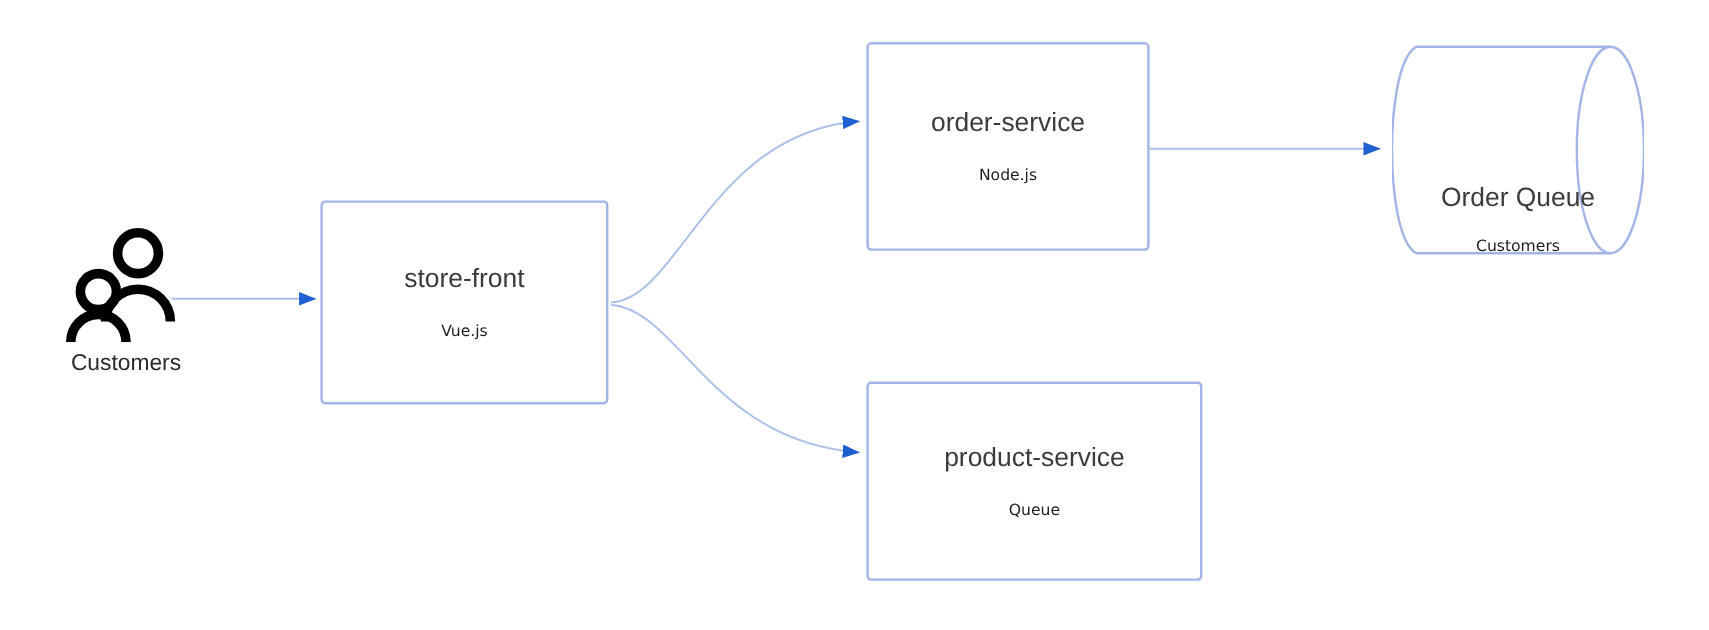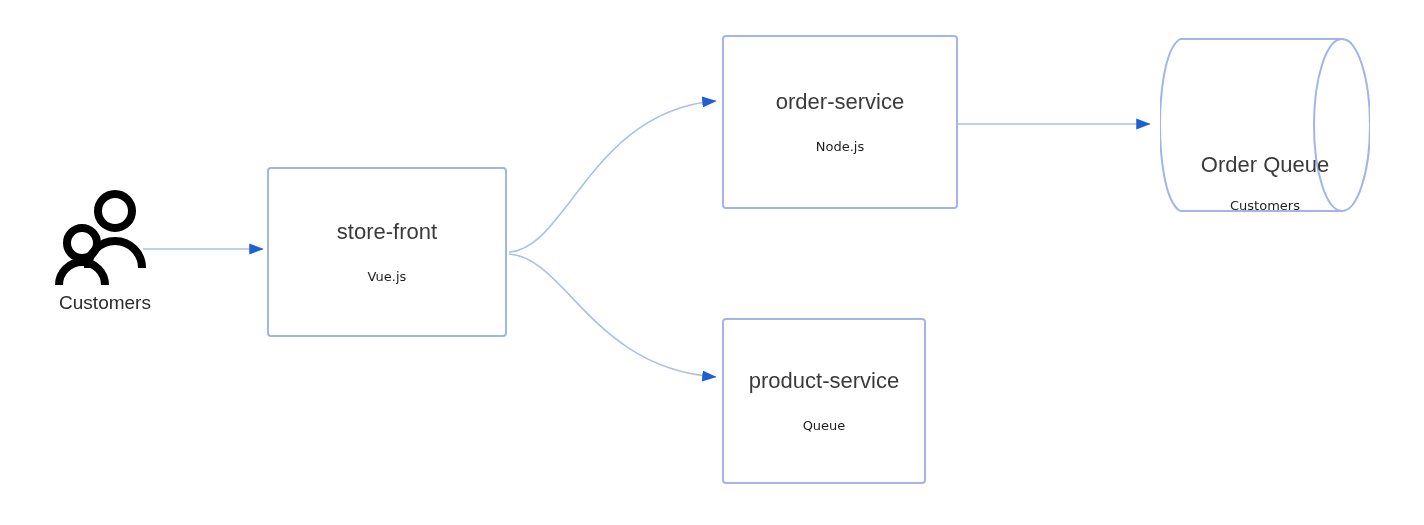--- a/index.html
+++ b/index.html
@@ -55,21 +55,21 @@
     font-size: 13px;
     color: #1d1d1d;
     line-height: 1.1;
     white-space: nowrap;
     margin-top: 26px;
   }
 
   
   #node-store-front  { left: 267px; top: 167px; width: 240px; height: 170px; }
   #node-order-service{ left: 722px; top:  35px; width: 236px; height: 174px; }
-  #node-product-service { left: 722px; top: 318px; width: 204px; height: 166px; }
+  #node-product-service { left: 722px; top: 318px; width: 280px; height: 166px; }
 
   
   #node-order-queue {
     left: 1160px; top: 37px; width: 210px; height: 176px;
     justify-content: flex-end;
   }
   #node-order-queue .cyl-svg {
     position: absolute;
     left: 0; top: 0;
     width: 210px; height: 176px;

